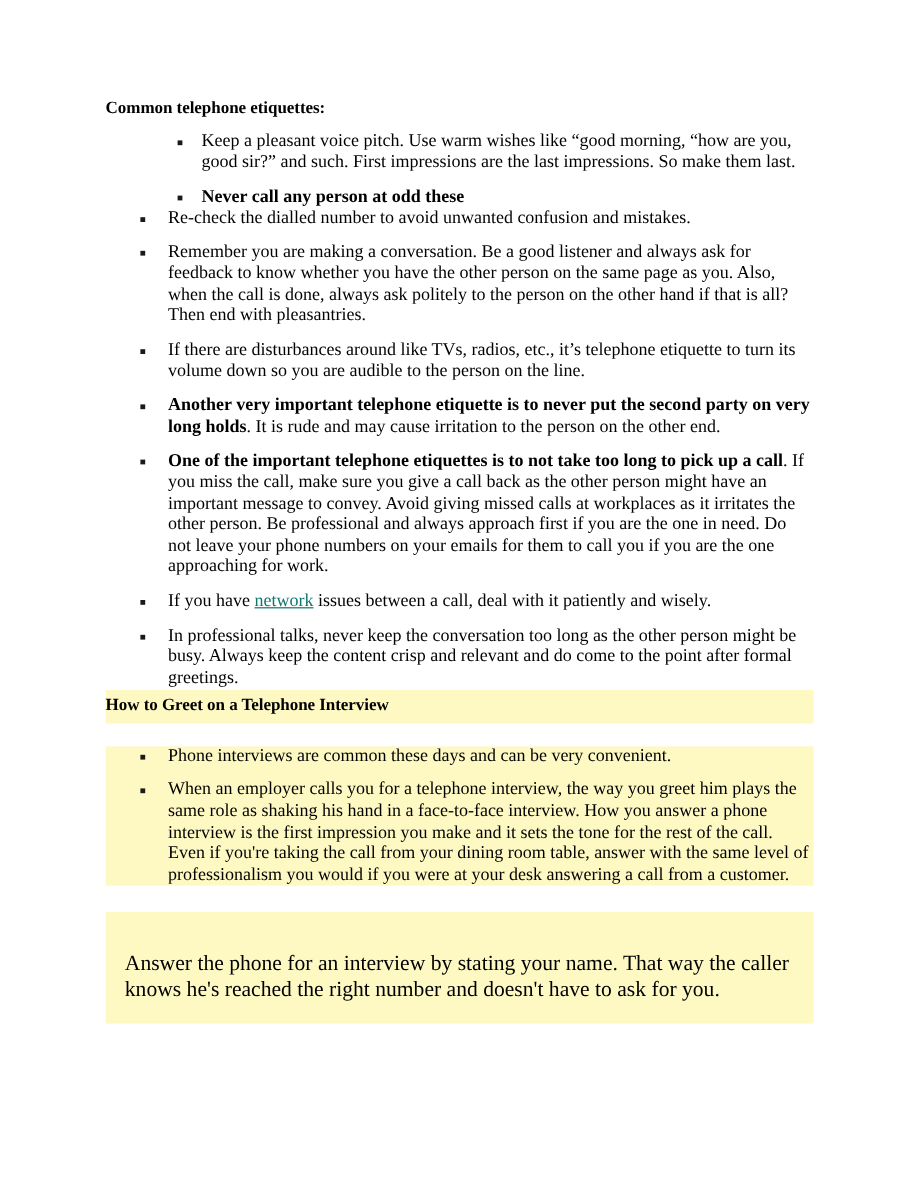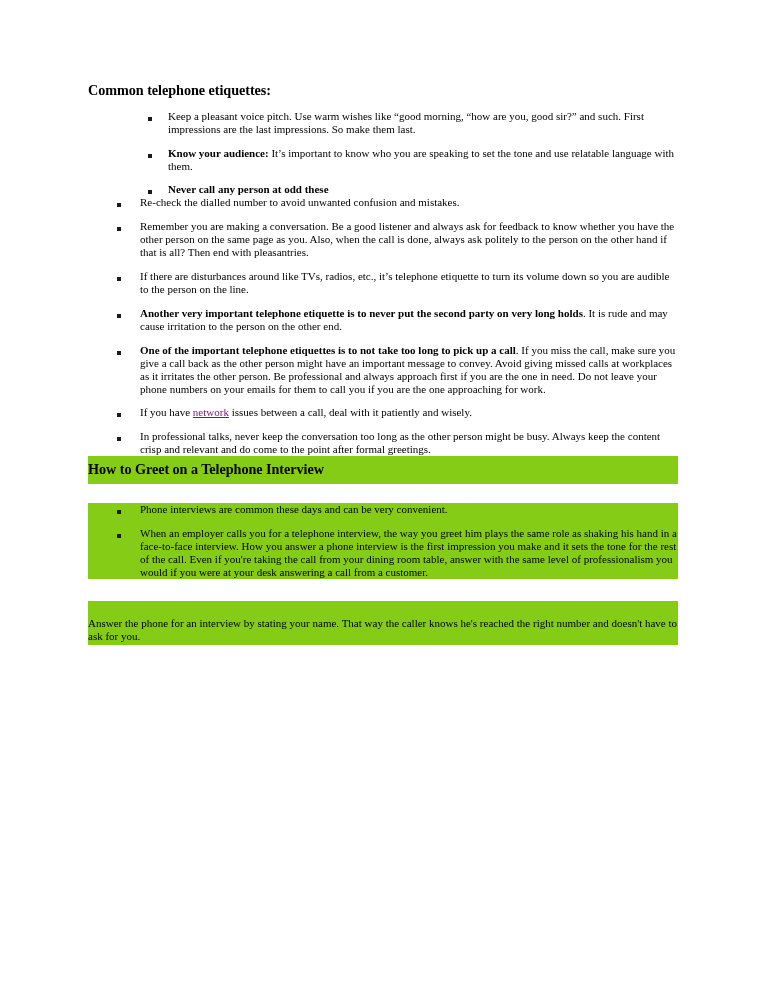--- a/index.html
+++ b/index.html
@@ -60,21 +60,21 @@
     margin-left: 29px;
   }
   ul.lvl2 { 
     margin-left: 60px;
   }
 
   ul.lvl > li {
     position: relative;
     padding-left: 23px;
     margin: 0 0 11px 0;
-    font-size: 11px;
+    font-size: 15px;
     line-height: 1.175;
     text-align: left;
   }
 
   ul.lvl2 > li {
     padding-left: 20px;
   }
 
   ul.lvl > li::before {
     content: "";
@@ -93,58 +93,55 @@
   .grp-inner {
     margin-top: 12px;
     margin-bottom: 13px;
   }
 
   .grp-outer-a > li { margin-bottom: 12px; }
   .grp-outer-a { margin-bottom: 14px; }
 
   
   p.body-para {
-    font-size: 11px;
+    font-size: 18px;
     line-height: 1.175;
-    margin: 0;
+    margin: 16px;
   }
 
   .b { font-weight: bold; }
 
   a.inline-link {
-    color: #701a75;
+    color: #0f766e;
   }
   .gap-md  { height: 14px; }
   .gap-lg  { height: 19px; }
   .gap-xl  { height: 22px; }
 
   
   .shade-block {
-    background: #84cc16;
+    background: #fef9c3;
     width: 590px;
   }
   .shade-block.pad {
     padding-top: 2px;
     padding-bottom: 2px;
   }
 </style>
 </head>
 <body>
 
 <div class="page">
   <div class="content">
 
     <h1 class="doc-title">Common telephone etiquettes:</h1>
 
     <ul class="lvl lvl2 grp-inner">
       <li>
         <span class="b"></span><span>Keep a pleasant voice pitch. Use warm wishes like “good morning, “how are you, good sir?” and such. First impressions are the last impressions. So make them last.</span>
-      </li>
-      <li>
-        <span class="b">Know your audience:</span><span> It’s important to know who you are speaking to set the tone and use relatable language with them.</span>
       </li>
       <li>
         <span class="b">Never call any person at odd these</span><span></span>
       </li>
     </ul>
 
     <ul class="lvl lvl1 grp-outer-a">
       <li>
         <span class="b"></span><span>Re-check the dialled number to avoid unwanted confusion and mistakes.</span>
       </li>

